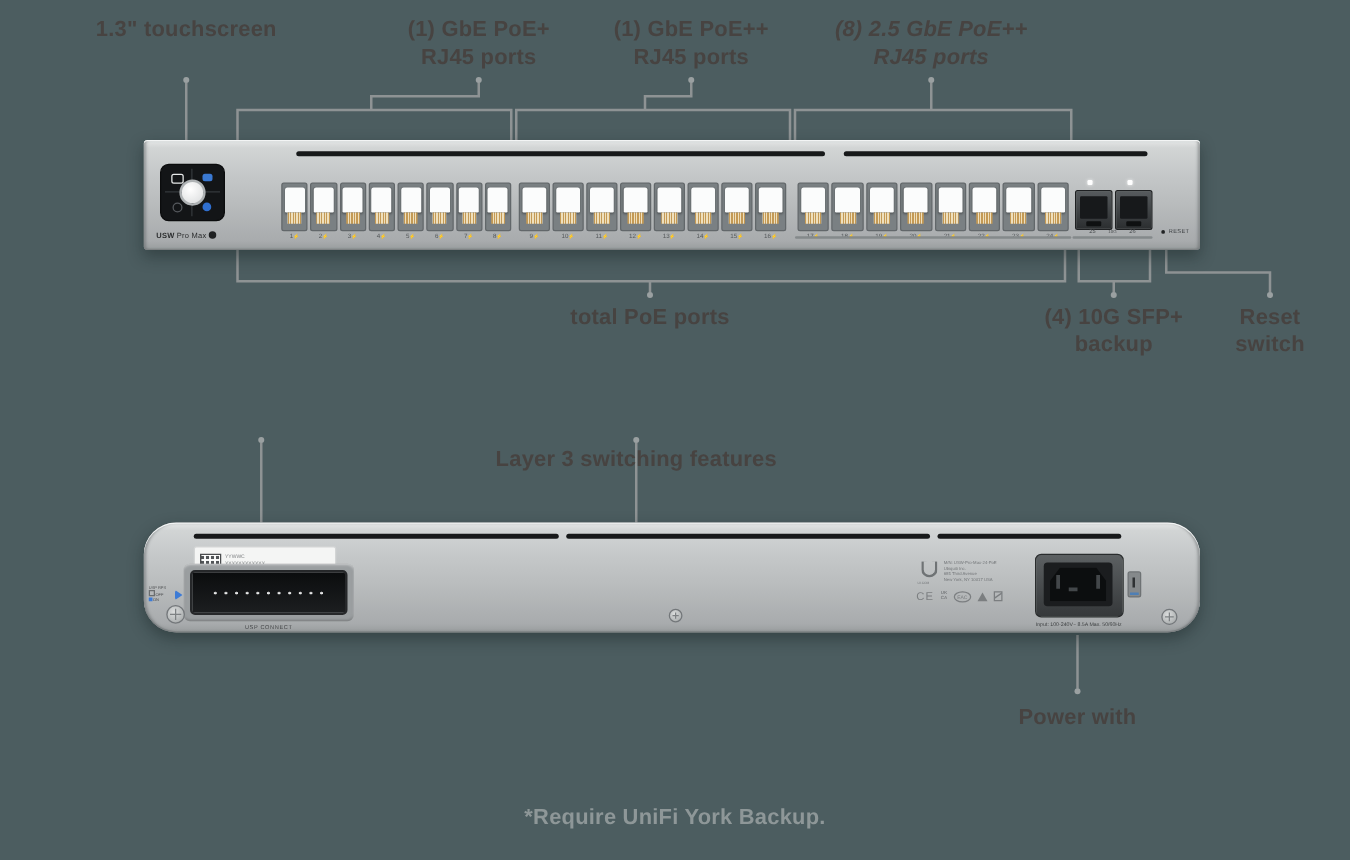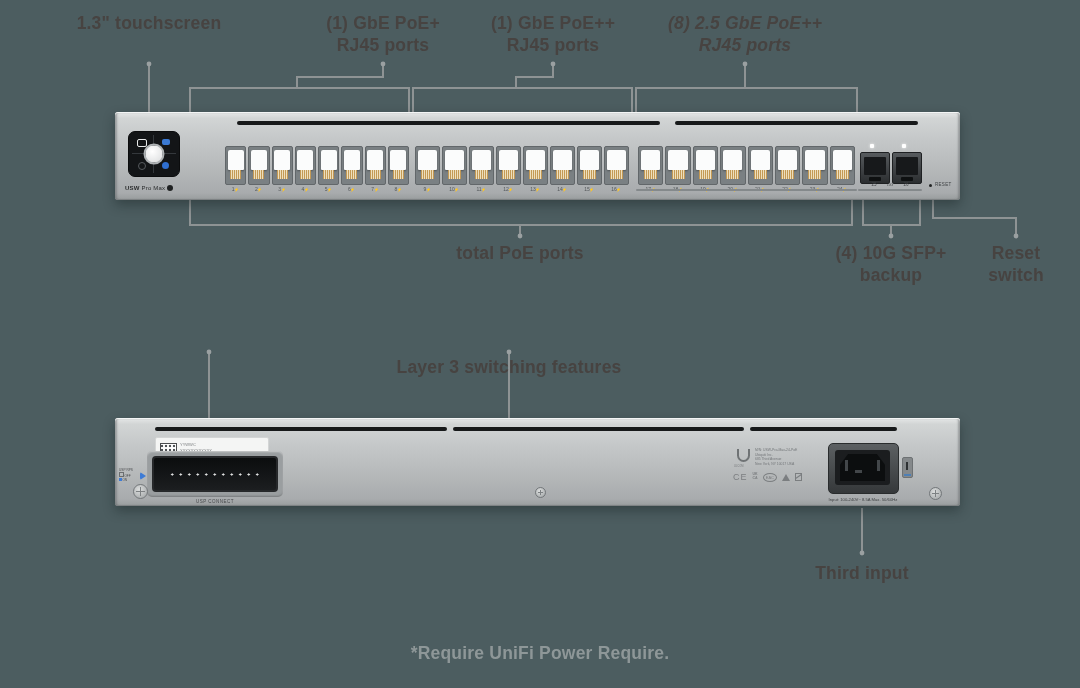--- a/index.html
+++ b/index.html
@@ -394,21 +394,21 @@
   </div>
   <div class="callout" style="left:1016px;top:242px;">
     <div>Reset</div>
     <div>switch</div>
   </div>
 
   <div class="callout" style="left:509px;top:320px;margin-top:36px;">
     <div>Layer 3 switching features</div>
   </div>
 
-  <div class="chassis" style="top:418px;">
+  <div class="chassis" style="top:418px;border-radius:26px;">
     <div class="vent" style="left:40px;width:292px;"></div>
     <div class="vent" style="left:338px;width:291px;"></div>
     <div class="vent" style="left:635px;width:147px;"></div>
 
     <div class="qrlabel">
       <div class="qr"></div>
       <div class="qrtext">
         <div>YYWWC</div>
         <div>XXXXXXXXXXXX</div>
         <div>XXXXXX</div>
@@ -458,20 +458,20 @@
         <div class="pinL"></div>
         <div class="pinR"></div>
         <div class="pinC"></div>
       </div>
     </div>
     <div class="rating">Input: 100-240V~ 8.5A Max. 50/60Hz</div>
     <div class="kslot"></div>
   </div>
 
   <div class="callout" style="left:862px;top:562px;">
-    <div>Third input</div>
+    <div>Power with</div>
   </div>
 
   <div class="callout light" style="left:540px;top:642px;">
-    <div>*Require UniFi Power Require.</div>
+    <div>*Require UniFi York Backup.</div>
   </div>
 
 </div>
 
 </body></html>

